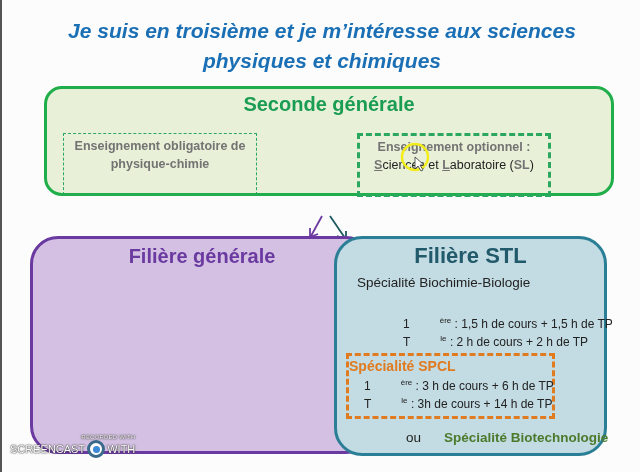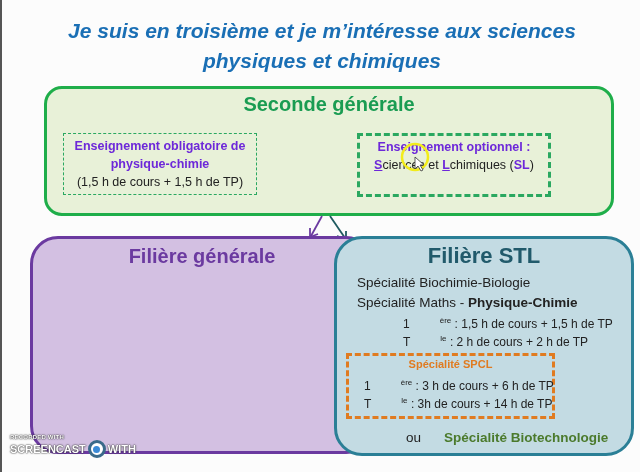--- a/index.html
+++ b/index.html
@@ -9,88 +9,87 @@
       background: #fcfcfc;
       font-family: "Liberation Sans", "DejaVu Sans", sans-serif;
       border-left: 2px solid #555;
     }
     .title {
       position: absolute; left: 0; width: 640px; top: 16px;
       text-align: center; color: #1a6fb5; font-style: italic; font-weight: bold;
       font-size: 21px; line-height: 30px;
     }
     .seconde {
-      position: absolute; left: 42px; top: 86px; width: 570px; height: 130px;
+      position: absolute; left: 42px; top: 86px; width: 570px; height: 110px;
       border: 3px solid #1fae4a; border-radius: 18px; background: #e8f1d8;
     }
     .seconde-title {
       position: absolute; left: 0; right: 0; top: 4px; text-align: center;
       color: #1a9c52; font-weight: bold; font-size: 20px;
     }
     .box-oblig {
       position: absolute; left: 16px; top: 44px; width: 194px; height: 62px;
       border: 1.5px dashed #2aa860; text-align: center; font-size: 12.5px; line-height: 18px; padding-top: 3px;
     }
     .box-opt {
       position: absolute; left: 310px; top: 44px; width: 194px; height: 64px;
       border: 3px dashed #2aa860; text-align: center; font-size: 12.5px; line-height: 18px; padding-top: 2px;
     }
-    .g { color: #6d28d9; font-weight: bold; }
+    .g { color: #737373; font-weight: bold; }
     .dark { color: #222; }
     .ul { text-decoration: underline; }
     .arrow { position: absolute; }
     .fgen {
       position: absolute; left: 28px; top: 236px; width: 344px; height: 218px;
       border: 3px solid #6b3aa0; border-radius: 28px; background: #d3c0e2; padding-left: 8px;
     }
     .fgen-title {
       position: absolute; left: 0; right: 0; top: 6px; text-align: center;
       color: #6b3aa0; font-weight: bold; font-size: 20px;
     }
     .fstl {
-      position: absolute; left: 332px; top: 236px; width: 300px; height: 220px;
+      position: absolute; left: 332px; top: 236px; width: 273px; height: 220px;
       border: 3px solid #2a7f96; border-radius: 28px; background: #c3dbe3;
     }
     .fstl-title {
       position: absolute; left: 0; right: 0; top: 4px; text-align: center;
       color: #215a6b; font-weight: bold; font-size: 22px;
     }
     .stl-line { position: absolute; font-size: 13.5px; color: #222; white-space: nowrap; text-align: right; }
     .stl-small { position: absolute; font-size: 12px; color: #222; white-space: nowrap; }
     sup { font-size: 8px; vertical-align: 5px; margin-left: 30px; }
     .spcl {
       position: absolute; left: 9px; top: 114px; width: 209px; height: 66px;
       border: 3px dashed #e07b20;
     }
-    .spcl-title { position: absolute; left: 0; right: 0; top: 2px; text-align: center; color: #e07b20; font-weight: bold; font-size: 11px; }
+    .spcl-title { position: absolute; left: 0; right: 0; top: 2px; color: #e07b20; font-weight: bold; font-size: 14px; }
     .biotech { color: #4b7a2c; font-weight: bold; }
-    .watermark { position: absolute; left: 8px; top: 434px; color: #fff; font-weight: bold; text-shadow: 0 0 2px #333, 0 0 1px #000; }
+    .watermark { position: absolute; left: 8px; top: 434px; color: #fff; font-weight: normal; text-shadow: 0 0 2px #333, 0 0 1px #000; text-align: right; }
     .wm-small { font-size: 6px; letter-spacing: 0.2px; }
     .wm-big { font-size: 11px; display: flex; align-items: center; gap: 2px; }
     .wm-logo { width: 18px; height: 18px; border-radius: 50%; border: 3px solid #3a6a8a; background: #fff; display: inline-flex; align-items: center; justify-content: center; }
     .wm-logo span { width: 7px; height: 7px; border-radius: 50%; background: #3a8ad6; }
   </style>
 </head>
 <body>
 
 <div class="title">
   <div>Je suis en troisième et je m’intéresse aux sciences</div>
   <div>physiques et chimiques</div>
 </div>
 
 <div class="seconde">
   <div class="seconde-title">Seconde générale</div>
   <div class="box-oblig">
     <div class="g">Enseignement obligatoire de</div>
     <div class="g">physique-chimie</div>
-    <div class="dark">(1,5 h de cours + 1,5 h de TP)</div>
   </div>
   <div class="box-opt">
     <div class="g">Enseignement optionnel :</div>
-    <div class="dark"><span class="g ul">S</span><span>ciences et </span><span class="g ul">L</span><span>chimiques (</span><span class="g">SL</span><span>)</span></div>
+    <div class="dark"><span class="g ul">S</span><span>ciences et </span><span class="g ul">L</span><span>aboratoire (</span><span class="g">SL</span><span>)</span></div>
   </div>
   <svg style="position:absolute;left:350px;top:50px" width="40" height="40">
     <circle cx="18" cy="18" r="13" fill="none" stroke="#f2ec1a" stroke-width="2.5"></circle>
     <path d="M18 18 L18 30 L21 27 L24 32 L26 31 L23 26 L27 26 Z" fill="#fff" stroke="#333" stroke-width="0.8"></path>
   </svg>
 </div>
 
 <svg class="arrow" style="left:300px;top:214px" width="60" height="30">
   <line x1="20" y1="2" x2="9" y2="22" stroke="#6b3aa0" stroke-width="1.8"></line>
   <polyline points="8,14 8,23 16,20" fill="none" stroke="#6b3aa0" stroke-width="1.8"></polyline>
@@ -98,21 +97,20 @@
   <polyline points="35,22 44,25 44,17" fill="none" stroke="#1f5a60" stroke-width="1.8"></polyline>
 </svg>
 
 <div class="fgen">
   <div class="fgen-title">Filière générale</div>
 </div>
 
 <div class="fstl">
   <div class="fstl-title">Filière STL</div>
   <div class="stl-line" style="left:20px;top:36px"><span>Spécialité </span><span>Biochimie-Biologie</span></div>
-  <div class="stl-line" style="left:20px;top:56px"><span>Spécialité </span><span>Maths - </span><b>Physique-Chimie</b></div>
   <div class="stl-small" style="left:66px;top:77px"><span>1</span><sup>ère</sup><span> : 1,5 h de cours + 1,5 h de TP</span></div>
   <div class="stl-small" style="left:66px;top:95px"><span>T</span><sup>le</sup><span> : 2 h de cours + 2 h de TP</span></div>
 
   <div class="spcl">
     <div class="spcl-title">Spécialité SPCL</div>
     <div class="stl-small" style="left:15px;top:22px"><span>1</span><sup>ère</sup><span> : 3 h de cours + 6 h de TP</span></div>
     <div class="stl-small" style="left:15px;top:40px"><span>T</span><sup>le</sup><span> :  3h de cours + 14 h de TP</span></div>
   </div>
 
   <div class="stl-line" style="left:69px;top:191px">ou</div>

